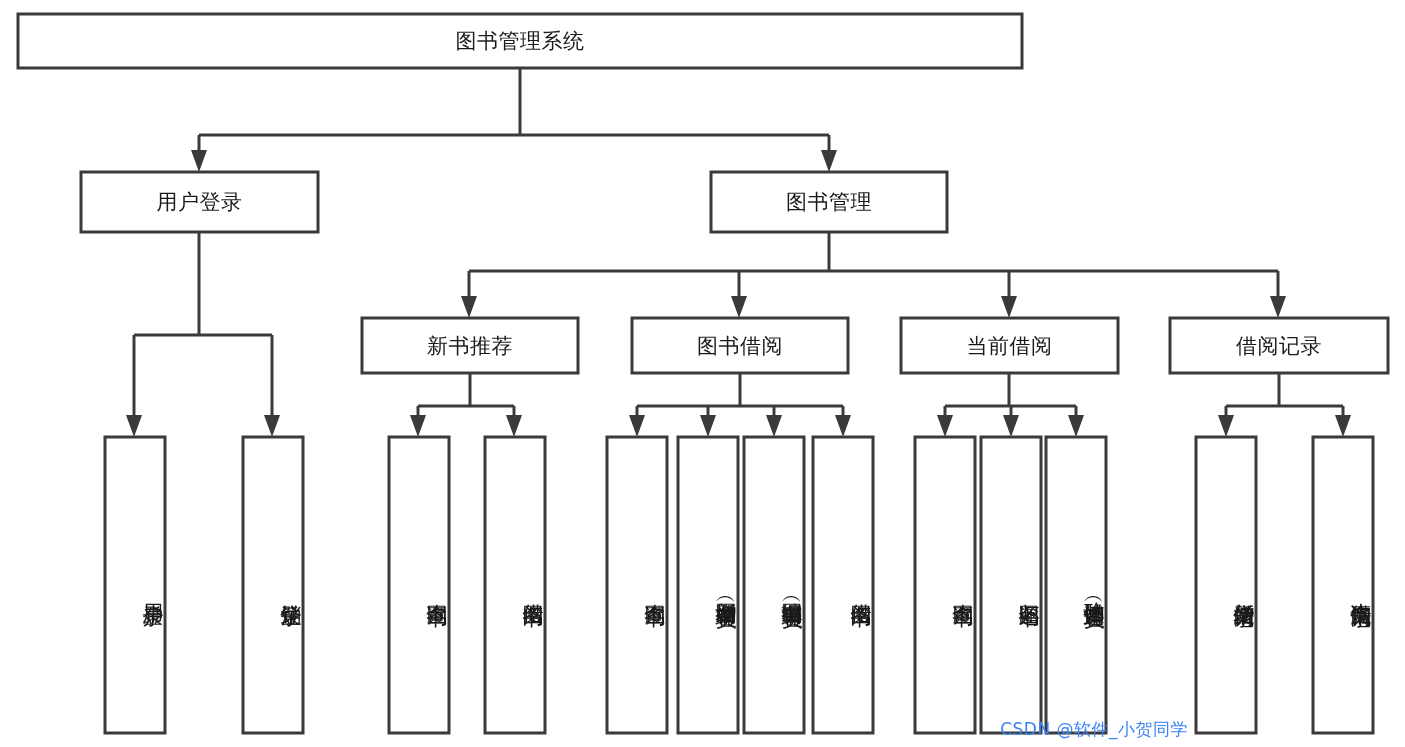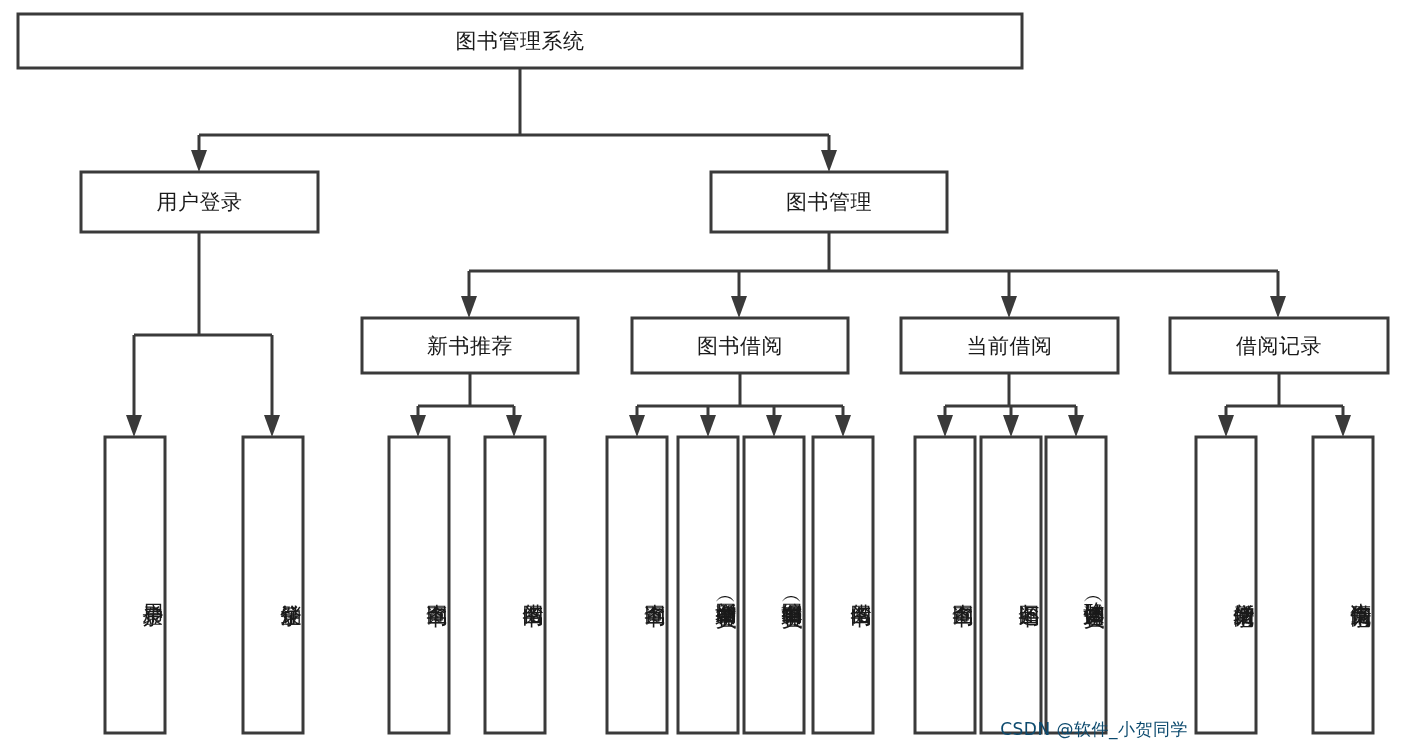--- a/index.html
+++ b/index.html
@@ -67,21 +67,21 @@
     white-space: nowrap;
     pointer-events: none;
     box-sizing: border-box;
   }
   .watermark {
     position: absolute;
     right: 8px;
     bottom: 6px;
     font-family: "DejaVu Sans", "Liberation Sans", sans-serif;
     font-size: 17px;
-    color: #0c4a6e;
+    color: #3b82f6;
     letter-spacing: 0.5px;
     white-space: nowrap;
   }
 </style>
 </head>
 <body>
 
 <div id="diagram-root">
   <svg id="diagram-svg" viewBox="0 0 1405 747">
     <g id="connector-layer">

